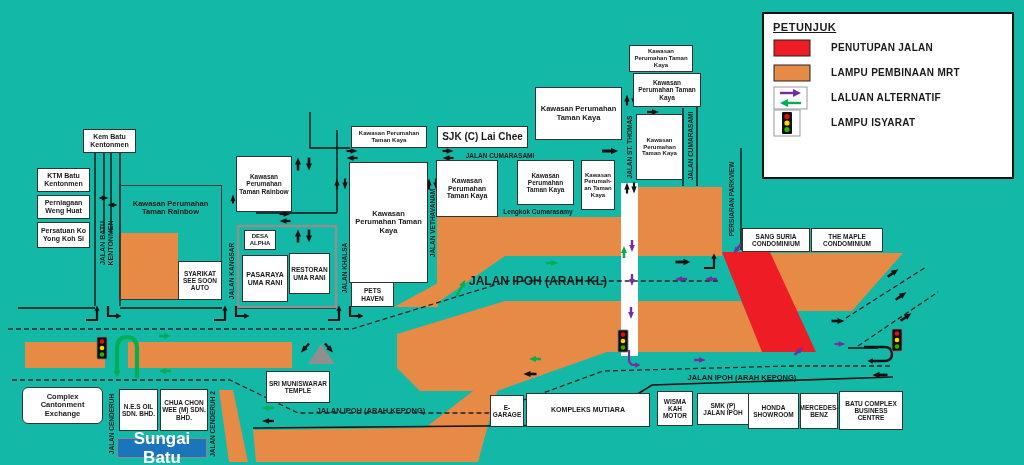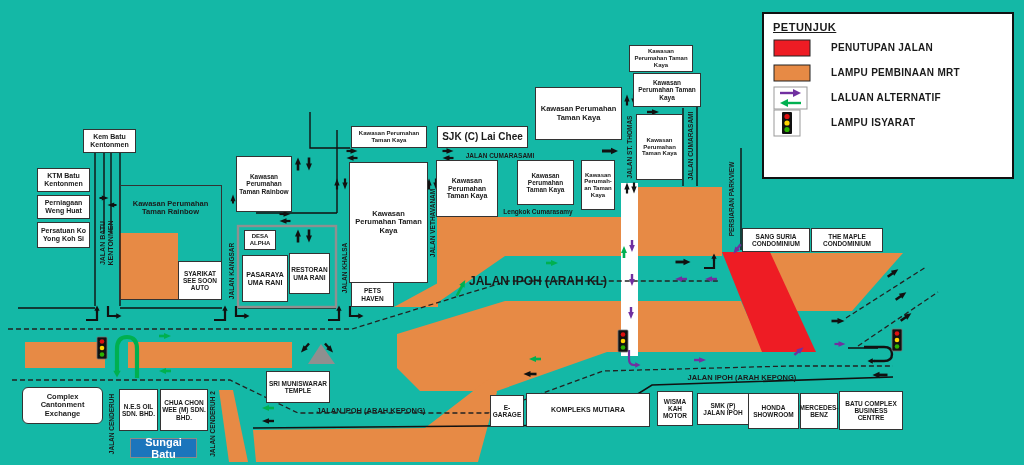--- a/index.html
+++ b/index.html
@@ -399,21 +399,21 @@
     <div class="bldg" style="left: 581px; top: 160px; width: 34px; height: 50px; font-size: 6px;">Kawasan Perumah-an Taman Kaya</div>
     <div class="bldg" style="left: 629px; top: 45px; width: 64px; height: 27px; font-size: 6px;">Kawasan Perumahan Taman Kaya</div>
     <div class="bldg" style="left: 633px; top: 73px; width: 68px; height: 34px; font-size: 6.5px;">Kawasan Perumahan Taman Kaya</div>
     <div class="bldg" style="left: 535px; top: 87px; width: 87px; height: 53px; font-size: 7.5px;">Kawasan Perumahan Taman Kaya</div>
     <div class="bldg" style="left: 636px; top: 114px; width: 47px; height: 66px; font-size: 6px;">Kawasan Perumahan Taman Kaya</div>
     <div class="bldg" style="left: 742px; top: 228px; width: 68px; height: 24px; font-size: 6.5px;">SANG SURIA CONDOMINIUM</div>
     <div class="bldg" style="left: 811px; top: 228px; width: 72px; height: 24px; font-size: 6.5px;">THE MAPLE CONDOMINIUM</div>
     <div class="bldg" style="left: 22px; top: 387px; width: 81px; height: 37px; font-size: 7.5px; border-radius: 6px;">Complex Cantonment Exchange</div>
     <div class="bldg" style="left: 119px; top: 389px; width: 39px; height: 42px; font-size: 6.5px;">N.E.S OIL SDN. BHD.</div>
     <div class="bldg" style="left: 160px; top: 389px; width: 48px; height: 42px; font-size: 6.5px;">CHUA CHON WEE (M) SDN. BHD.</div>
-    <div class="bldg river" style="left: 117px; top: 438px; width: 67px; height: 20px; font-size: 11px; margin-left: 13px;">Sungai Batu</div>
+    <div class="bldg river" style="left: 117px; top: 438px; width: 90px; height: 20px; font-size: 17px;">Sungai Batu</div>
     <div class="bldg" style="left: 266px; top: 371px; width: 64px; height: 32px; font-size: 6.5px;">SRI MUNISWARAR TEMPLE</div>
     <div class="bldg" style="left: 490px; top: 395px; width: 34px; height: 32px; font-size: 6.5px;">E-GARAGE</div>
     <div class="bldg" style="left: 526px; top: 393px; width: 124px; height: 34px; font-size: 7px;">KOMPLEKS MUTIARA</div>
     <div class="bldg" style="left: 657px; top: 391px; width: 36px; height: 35px; font-size: 6.5px;">WISMA KAH MOTOR</div>
     <div class="bldg" style="left: 697px; top: 393px; width: 52px; height: 32px; font-size: 6.5px;">SMK (P) JALAN IPOH</div>
     <div class="bldg" style="left: 748px; top: 393px; width: 51px; height: 36px; font-size: 6.5px;">HONDA SHOWROOM</div>
     <div class="bldg" style="left: 800px; top: 393px; width: 38px; height: 36px; font-size: 6.5px;">MERCEDES-BENZ</div>
     <div class="bldg" style="left: 839px; top: 391px; width: 64px; height: 39px; font-size: 6.5px;">BATU COMPLEX BUSINESS CENTRE</div>
     <div class="rlabel v2" style="left: 107px; top: 243px; font-size: 7px;">JALAN BATU KENTONMEN</div>
     <div class="rlabel v" style="left: 231px; top: 271px; font-size: 6.5px;">JALAN KANGSAR</div>

